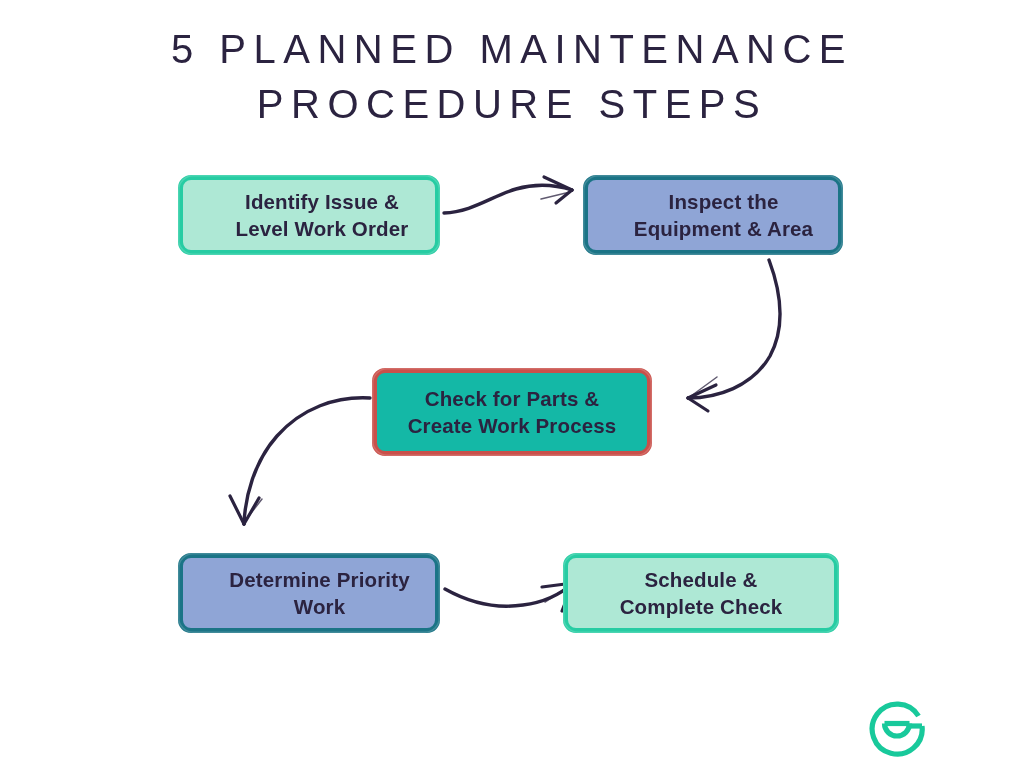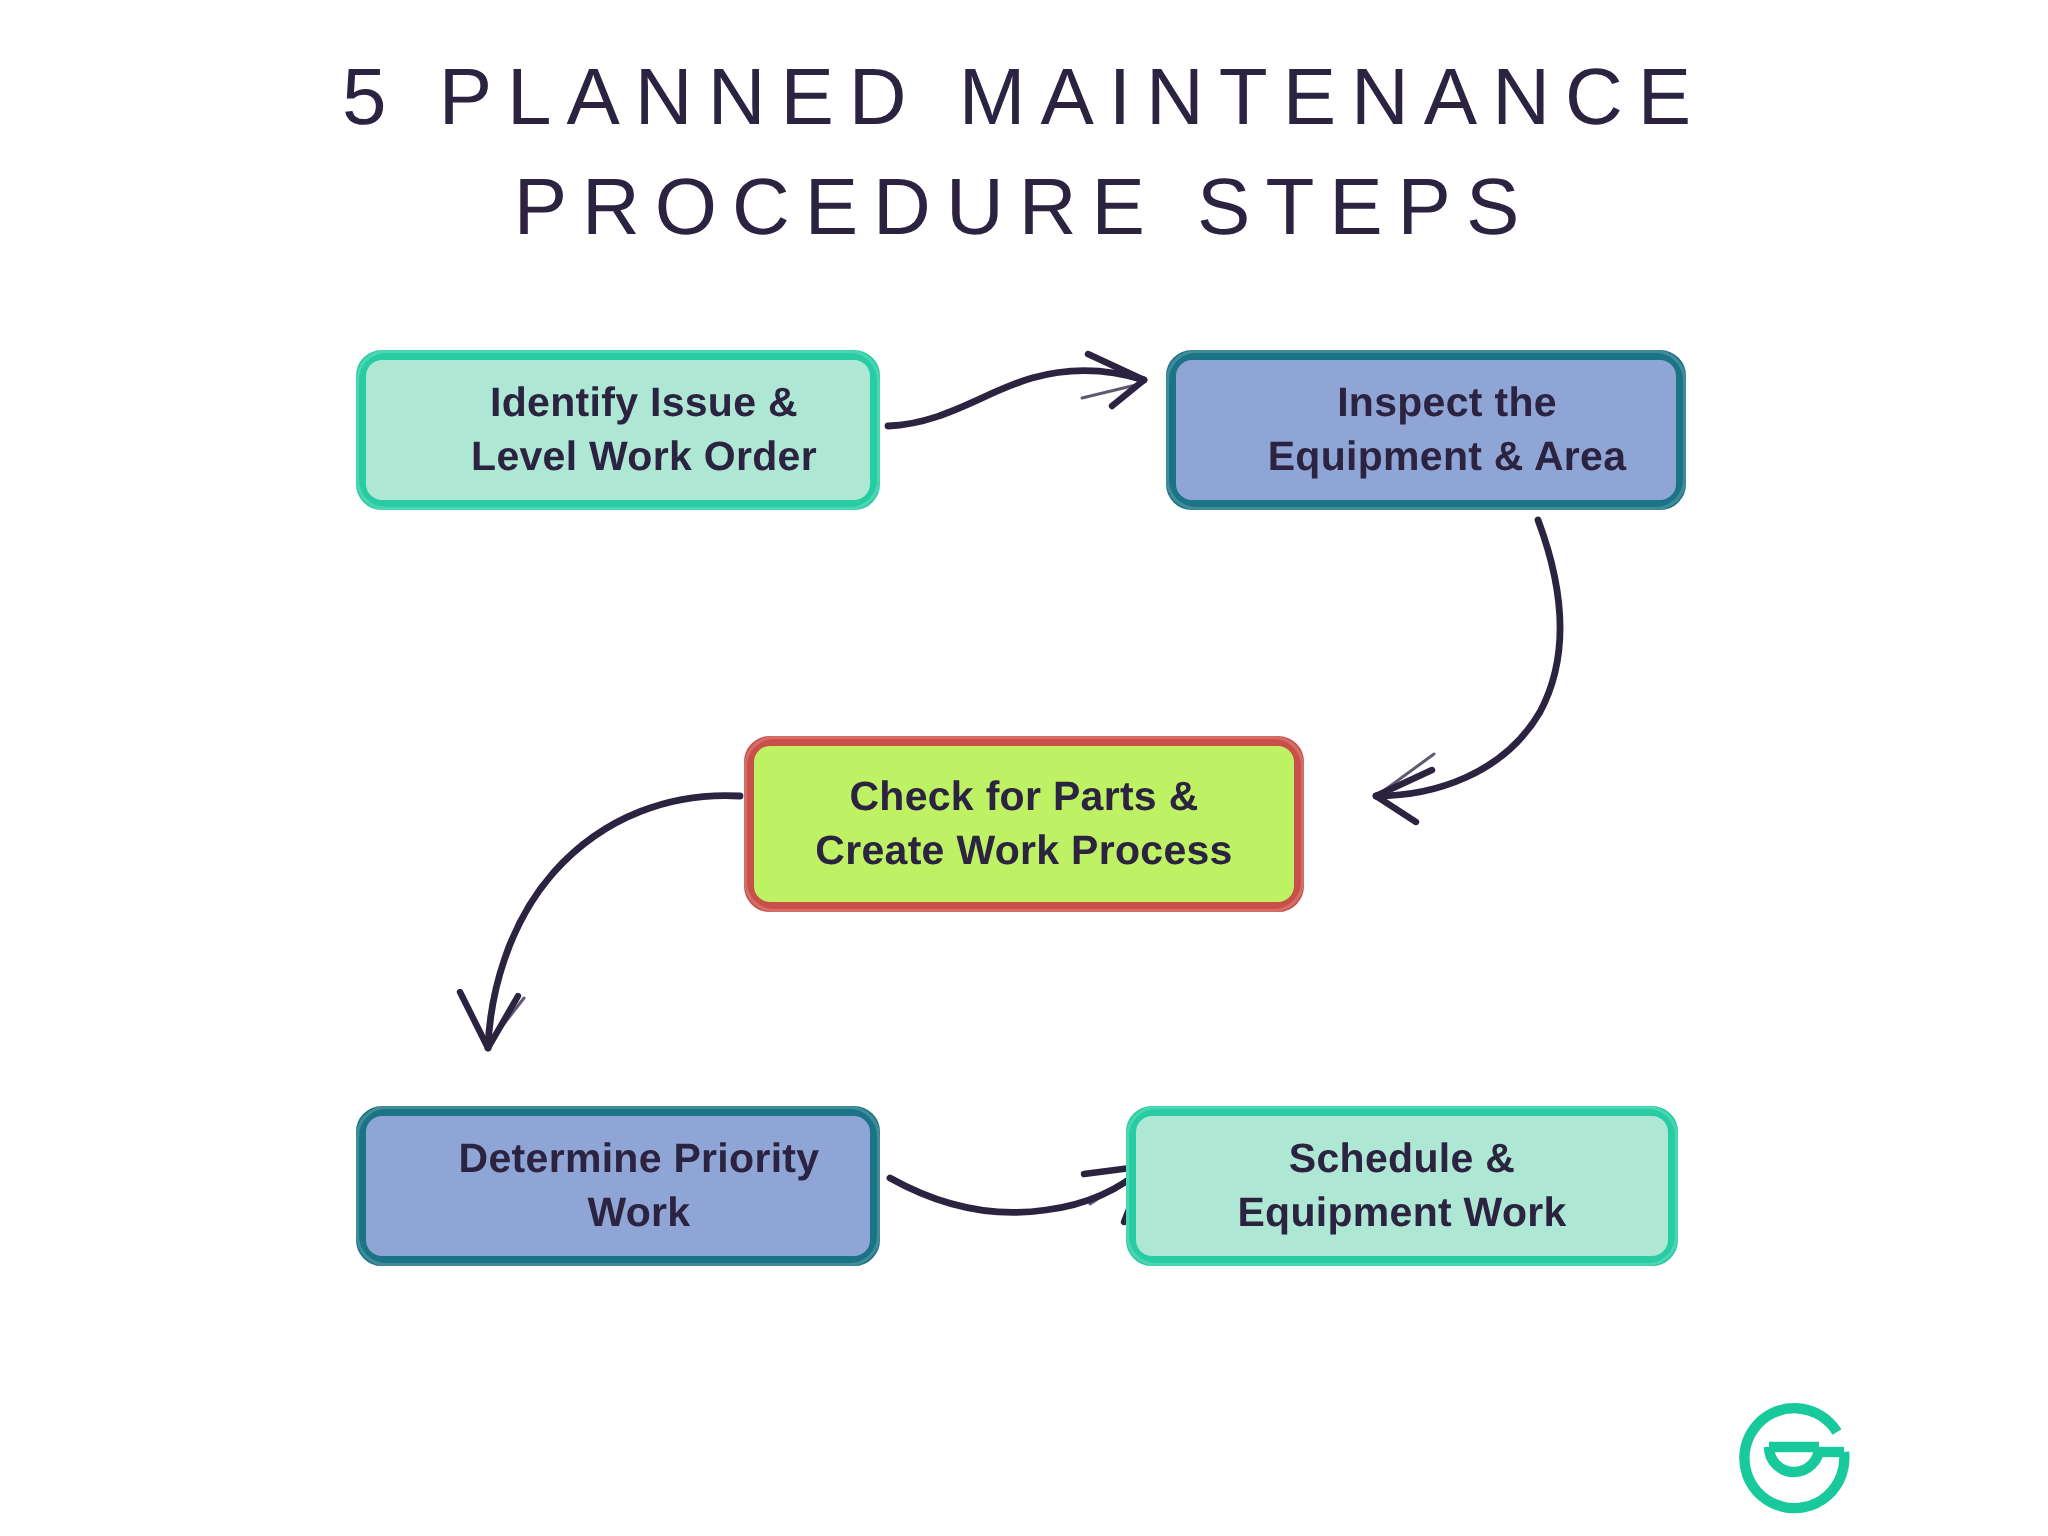--- a/index.html
+++ b/index.html
@@ -55,21 +55,21 @@
     font-weight: 700;
     font-size: 20.5px;
     line-height: 1.33;
     letter-spacing: 0.15px;
     padding: 0 10px;
   }
   .flow-box .label { display: block; width: 100%; }
 
   .box-mint  { background: #AEE8D5; border-color: #27CCA3; }
   .box-blue  { background: #8FA5D6; border-color: #1B7486; padding-left: 31px; }
-  .box-coral { background: #bef264; border-color: #C9504A; }
+  .box-coral { background: #14b8a6; border-color: #C9504A; }
 
   
   .flow-box::after {
     content: "";
     position: absolute;
     left: -5px; top: -5px; right: -5px; bottom: -5px;
     border-radius: 15px;
     pointer-events: none;
     opacity: .30;
     box-shadow: inset 0 0 0 1.5px rgba(255,255,255,.55);
@@ -197,21 +197,21 @@
   <div id="box4" class="flow-box box-blue">
     <span class="label">
       <span>Determine Priority</span><br>
       <span>Work</span>
     </span>
   </div>
 
   <div id="box5" class="flow-box box-mint">
     <span class="label">
       <span>Schedule &amp;</span><br>
-      <span>Equipment Work</span>
+      <span>Complete Check</span>
     </span>
   </div>
 
   <div id="logo">
     <svg id="logo-mark" viewBox="0 0 64 64" xmlns="http://www.w3.org/2000/svg">
 
       <path d="M 53.5 22.0
                A 25 25 0 1 0 57 32" fill="none" stroke="#18C99B" stroke-width="5.2" stroke-linecap="butt"></path>
 
       <path d="M 57 32 L 41.5 32" fill="none" stroke="#18C99B" stroke-width="5.2" stroke-linecap="butt"></path>

